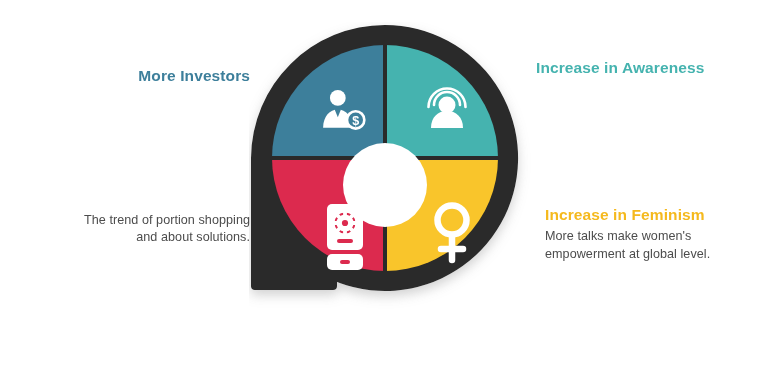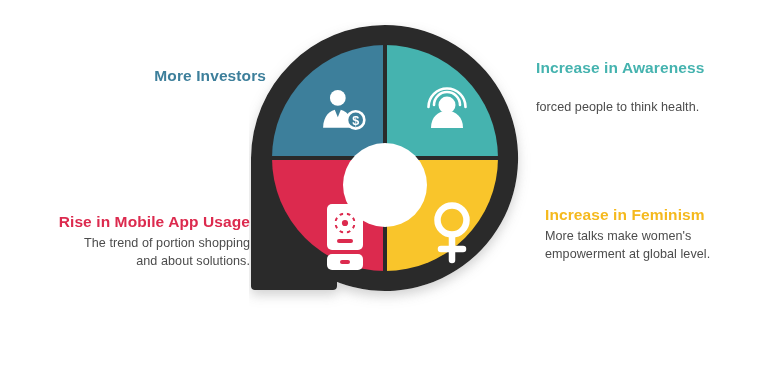--- a/index.html
+++ b/index.html
@@ -36,21 +36,21 @@
     font-size: 12.6px;
     line-height: 1.38;
     color: #4c4c4c;
     margin: 0;
     letter-spacing: 0.05px;
   }
 
   .callout.right-aligned { text-align: right; }
   .callout.left-aligned  { text-align: left; }
 
-  #callout-investors   { left: 0px;   top: 66px; padding-left: 16px;  }
+  #callout-investors   { left: 0px;   top: 66px;  }
   #callout-mobile      { left: 0px;   top: 212px; }
   #callout-awareness   { left: 536px; top: 58px;  }
   #callout-feminism    { left: 545px; top: 205px; }
 
   #callout-investors  .heading { color: #3D7F9B; }
   #callout-awareness  .heading { color: #45B3AF; }
   #callout-mobile     .heading { color: #DC2A4E; }
   #callout-feminism   .heading { color: #F5B91D; }
 
   
@@ -70,32 +70,30 @@
 </head>
 <body>
 
 <div id="infographic">
 
   <div class="callout right-aligned" id="callout-investors">
     <p class="heading">More Investors</p>
   </div>
 
   <div class="callout right-aligned" id="callout-mobile">
-    <p class="heading">Rise in Mobile App Usage</p>
     <p class="body">
       <span>The trend of portion shopping</span><br>
       <span>and about solutions.</span>
     </p>
   </div>
 
   <div class="callout left-aligned" id="callout-awareness">
     <p class="heading">Increase in Awareness</p>
     <p class="body">
       <br>
-      <span>forced people to think health.</span>
     </p>
   </div>
 
   <div class="callout left-aligned" id="callout-feminism">
     <p class="heading">Increase in Feminism</p>
     <p class="body">
       <span>More talks make women's</span><br>
       <span>empowerment at global level.</span>
     </p>
   </div>

